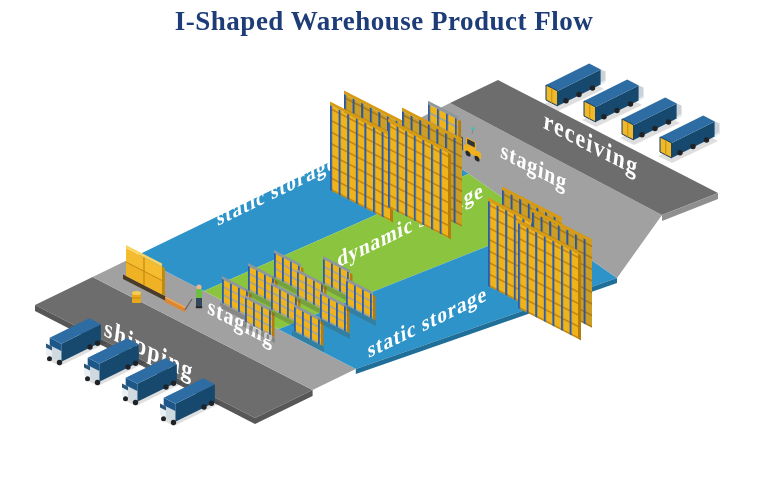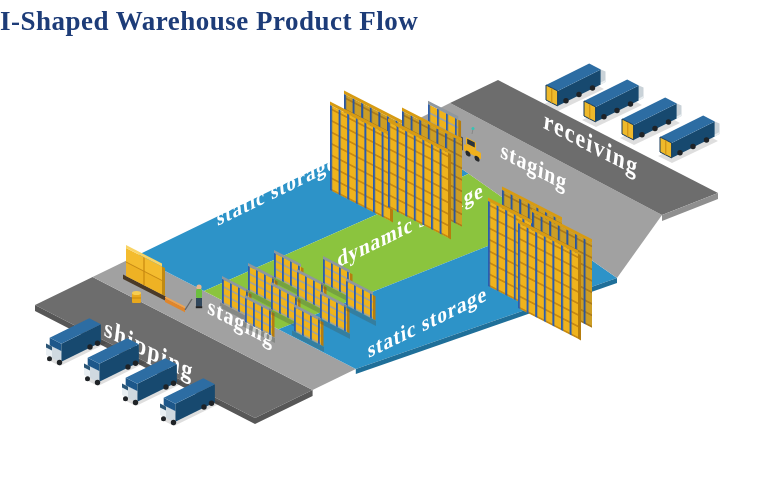--- a/index.html
+++ b/index.html
@@ -1,18 +1,18 @@
 <!DOCTYPE html>
 <html style="--background: #ffffff; --title_text: #1d3c78; --static_storage: #2d93c8; --dynamic_storage: #8bc43e; --dock: #6d6d6d; --staging: #a1a1a1; --label_text: #ffffff; --rack_yellow: #efb31c; --rack_post_blue: #2a5db0; --truck_navy: #17496f; --truck_top_blue: #2d6da3; --truck_door_yellow: #eeb92b;"><head>
 <meta charset="utf-8">
 <style>
   html,body{margin:0;padding:0;background:#fff;}
   .canvas{position:relative;width:768px;height:480px;background:var(--background,#fff);overflow:hidden;
           font-family:"Liberation Serif", serif;}
-  .page-title{position:absolute;left:0;top:6px;width:768px;
+  .page-title{position:absolute;left:0;top:6px;width:768px;text-align:center;
               font-size:27px;font-weight:bold;letter-spacing:.5px;color:var(--title_text,#1d3c78);}
   svg text{font-family:"Liberation Serif", serif;font-weight:bold;fill:var(--label_text,#fff);}
   .zone-dock{fill:var(--dock,#6d6d6d);}
   .zone-staging{fill:var(--staging,#a1a1a1);}
   .zone-blue{fill:var(--static_storage,#2d93c8);}
   .zone-green{fill:var(--dynamic_storage,#8bc43e);}
   .lbl-21{font-size:21px;letter-spacing:1px;}
   .lbl-22{font-size:22px;letter-spacing:1px;}
   .lbl-24{font-size:24px;letter-spacing:1.5px;}
 </style>

